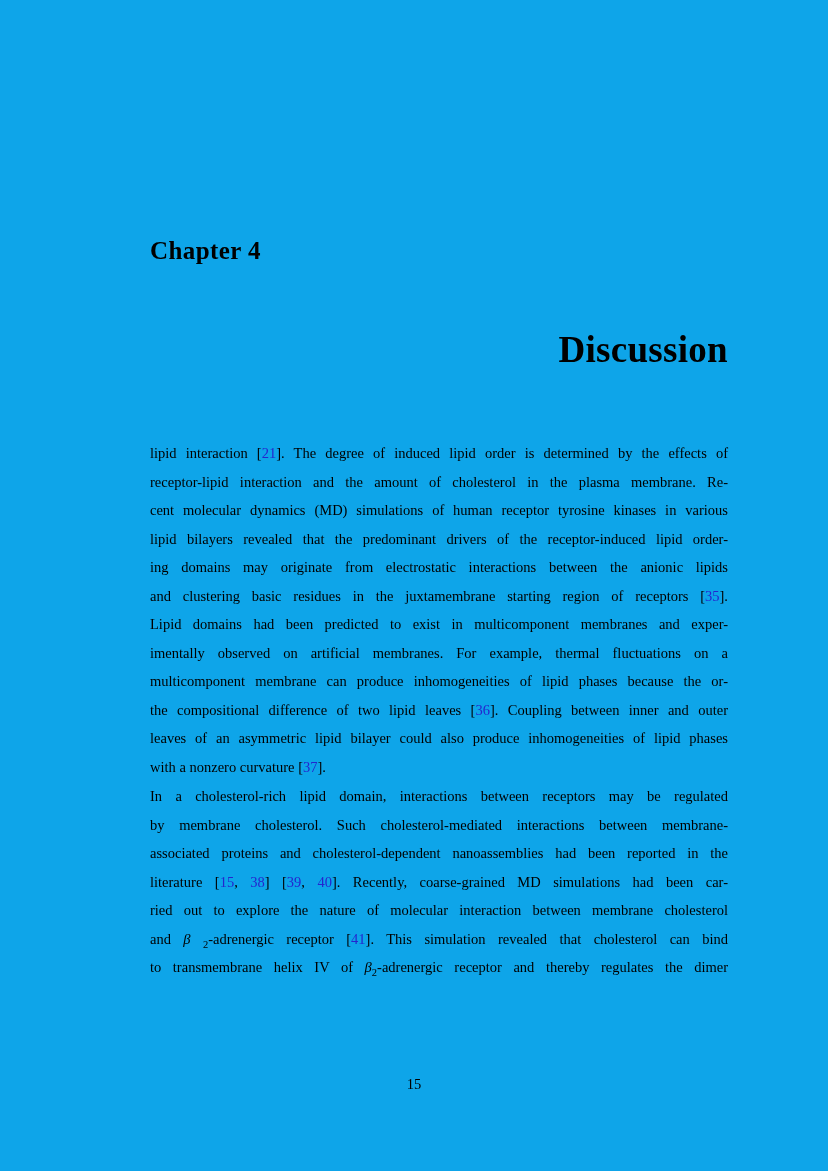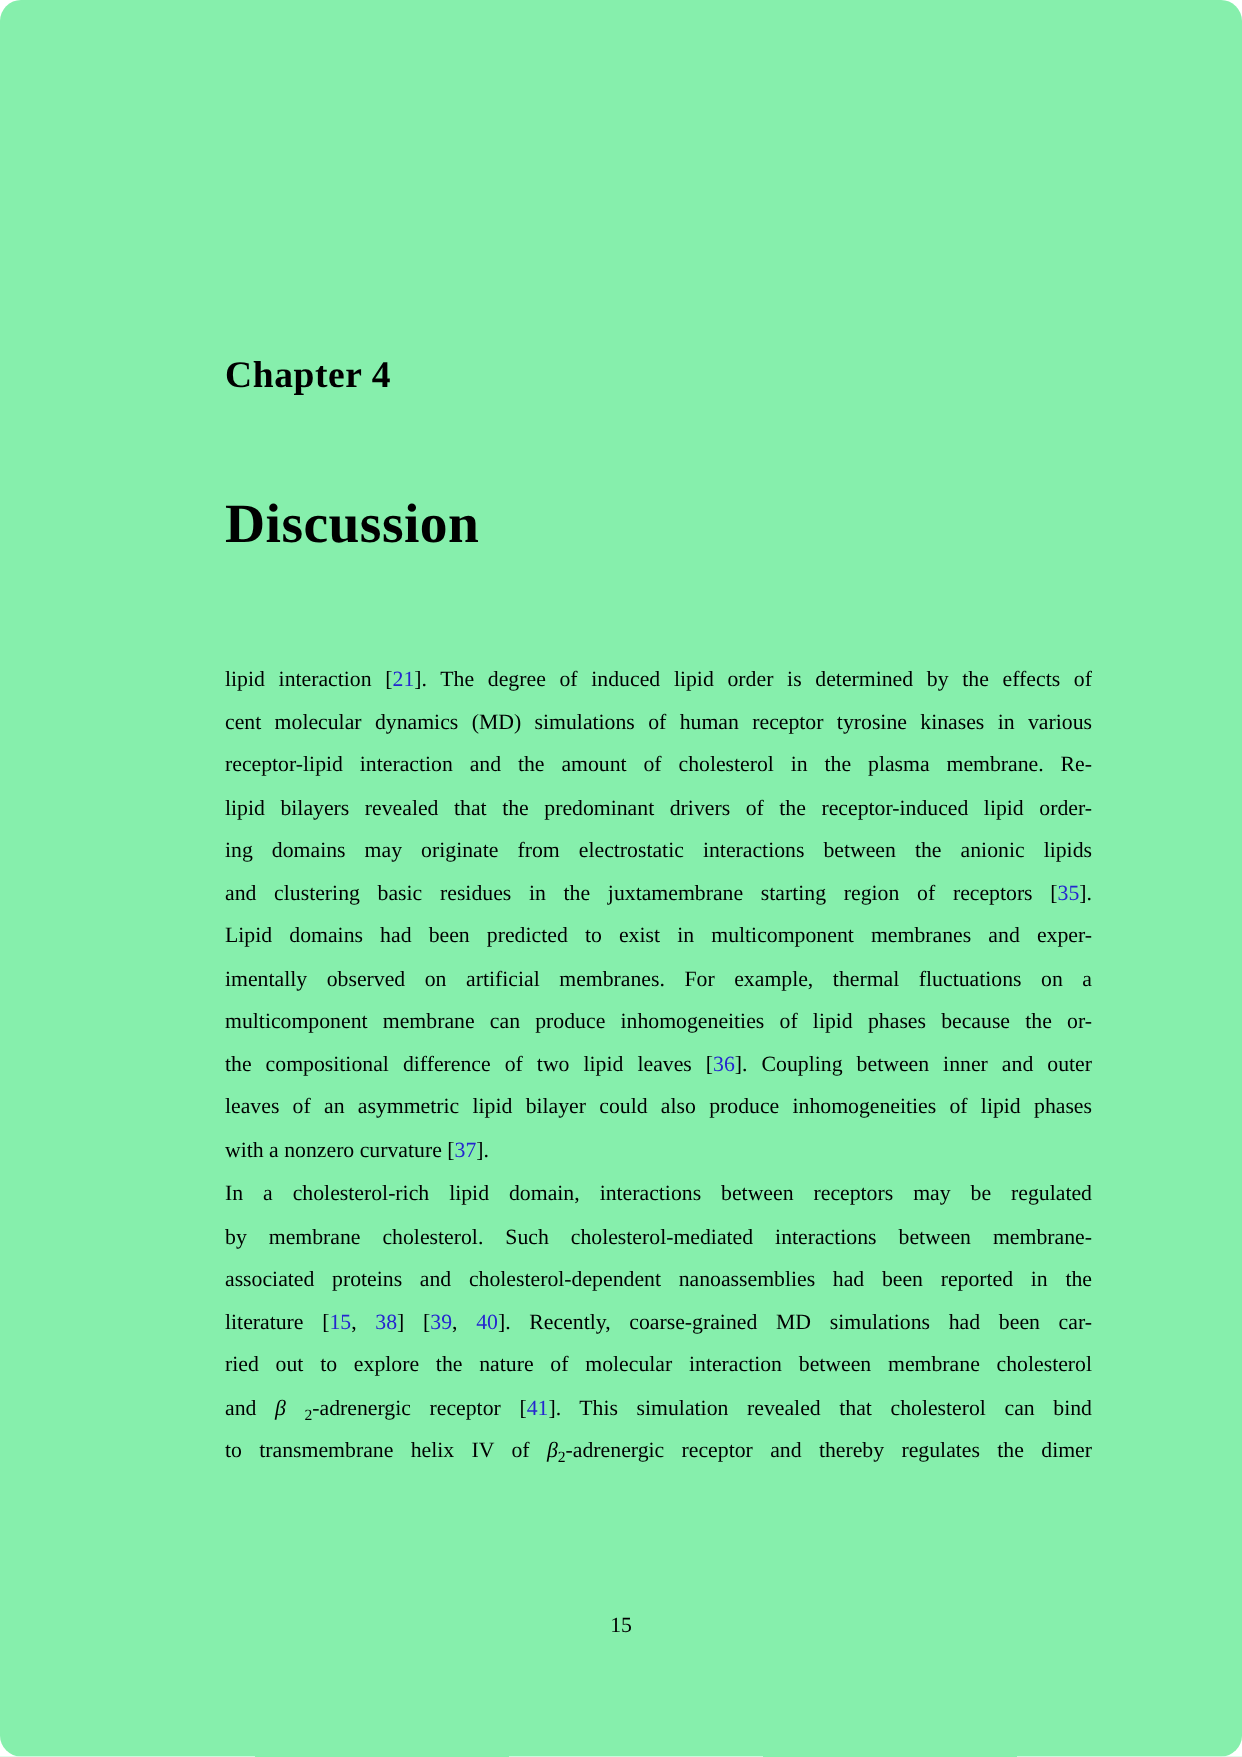--- a/index.html
+++ b/index.html
@@ -2,45 +2,45 @@
 <html style="--cite-color: #2525CF;"><head>
 <meta charset="utf-8">
 <style>
   * { margin: 0; padding: 0; box-sizing: border-box; }
   html, body { background: #ffffff; }
   .page {
     position: relative;
     width: 828px;
     height: 1171px;
     margin: 0 auto;
-    background: #86efac;
+    background: #0ea5e9;
     color: #000000;
     font-family: "Liberation Serif", "DejaVu Serif", serif;
     overflow: hidden;
-    border-radius: 14px;
   }
   .content {
     position: absolute;
     left: 150px;
     top: 0;
     width: 578px;
   }
   .chapter-number {
     margin-top: 237px;
     font-size: 25px;
     font-weight: bold;
     letter-spacing: 0.4px;
     line-height: 1.15;
   }
   .chapter-title {
     margin-top: 63px;
     font-size: 37px;
     font-weight: bold;
     letter-spacing: 0.3px;
     line-height: 1.15;
+    text-align: right;
   }
   .body-text {
     margin-top: 68px;
     font-size: 14.5px;
   }
   .paragraph { line-height: 28.5px; }
   .paragraph + .paragraph { margin-top: 1px; }
   .line {
     text-align: justify;
     text-align-last: justify;
@@ -62,22 +62,22 @@
 </head>
 <body>
 
 <div class="page">
   <div class="content">
     <h1 class="chapter-number">Chapter 4</h1>
     <h2 class="chapter-title">Discussion</h2>
     <div class="body-text" id="paragraphs">
         <div class="paragraph">
           <div class="line">lipid interaction [<span class="cite">21</span>]. The degree of induced lipid order is determined by the effects of</div>
+          <div class="line">receptor-lipid interaction and the amount of cholesterol in the plasma membrane. Re-</div>
           <div class="line">cent molecular dynamics (MD) simulations of human receptor tyrosine kinases in various</div>
-          <div class="line">receptor-lipid interaction and the amount of cholesterol in the plasma membrane. Re-</div>
           <div class="line">lipid bilayers revealed that the predominant drivers of the receptor-induced lipid order-</div>
           <div class="line">ing domains may originate from electrostatic interactions between the anionic lipids</div>
           <div class="line">and clustering basic residues in the juxtamembrane starting region of receptors [<span class="cite">35</span>].</div>
           <div class="line">Lipid domains had been predicted to exist in multicomponent membranes and exper-</div>
           <div class="line">imentally observed on artificial membranes.  For example, thermal fluctuations on a</div>
           <div class="line">multicomponent membrane can produce inhomogeneities of lipid phases because the or-</div>
           <div class="line">the compositional difference of two lipid leaves [<span class="cite">36</span>]. Coupling between inner and outer</div>
           <div class="line">leaves of an asymmetric lipid bilayer could also produce inhomogeneities of lipid phases</div>
           <div class="line flush-last">with a nonzero curvature [<span class="cite">37</span>].</div>
         </div>

